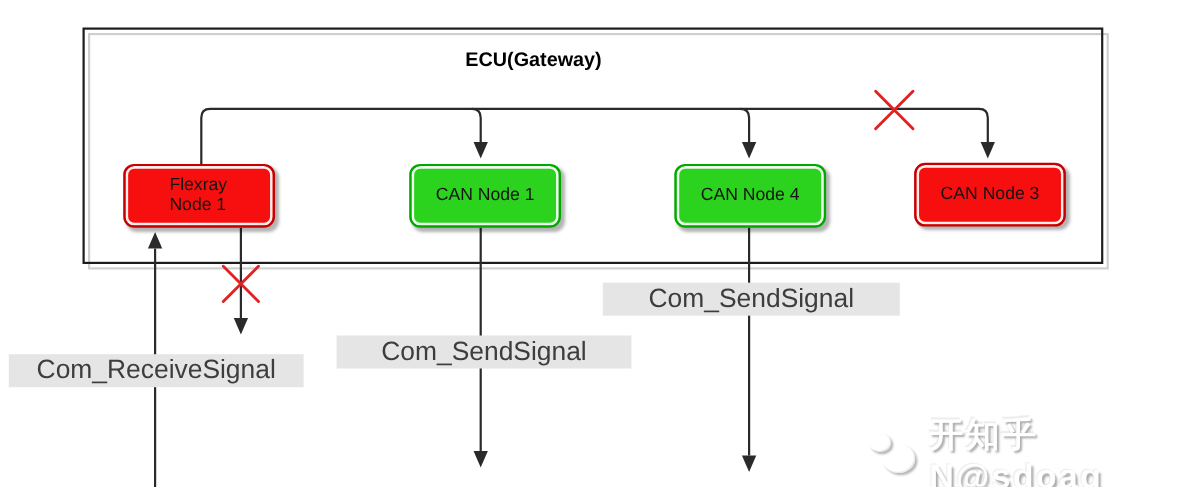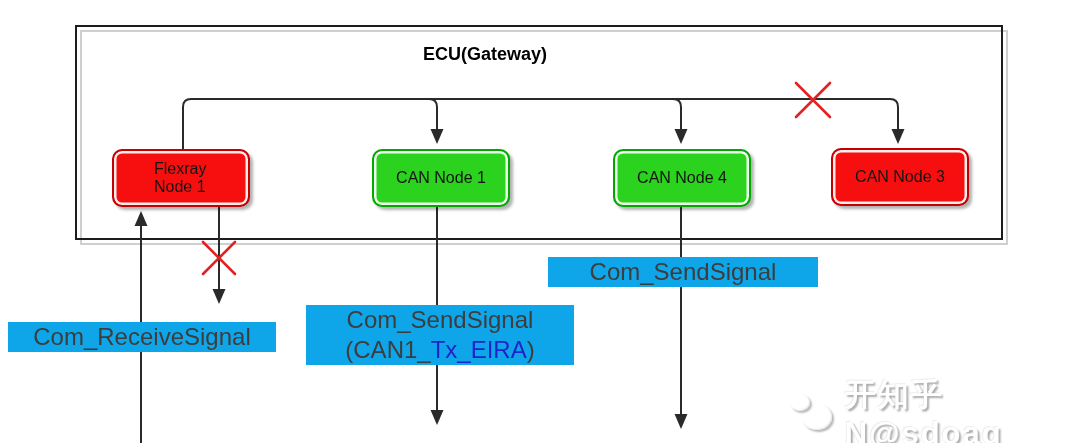--- a/index.html
+++ b/index.html
@@ -27,21 +27,21 @@
     box-shadow:3px 3px 3px rgba(0,0,0,0.30), inset 0 0 0 2.5px rgba(255,255,255,0.92);
     border:2px solid #888;box-sizing:border-box;}
   .node[data-state="error"]{background:var(--node-error-fill,#f70f0f);border-color:var(--node-error-border,#c40000);}
   .node[data-state="ok"]{background:var(--node-ok-fill,#2bd21e);border-color:var(--node-ok-border,#00a800);text-align:right;}
   .node-flexray{left:112px;top:149px;padding-left:40px;}
   .node-can1{left:372px;top:149px;}
   .node-can2{left:613px;top:149px;}
   .node-can3{left:831px;top:148px;align-items:center;}
 
   
-  .sig{position:absolute;z-index:5;background:#0ea5e9;text-align:center;
+  .sig{position:absolute;z-index:5;background:#e5e5e5;text-align:center;
     font-size:24px;line-height:30px;color:var(--signal-text,#3d3d3d);white-space:nowrap;}
   .sig .hl{color:var(--signal-highlight,#2222cc);}
   .sig1{left:8px;top:322px;width:268px;text-align:center;}
   .sig2{left:306px;top:305px;width:268px;}
   .sig3{left:548px;top:257px;width:270px;}
 
   
   .watermark{position:absolute;left:790px;top:374px;z-index:6;display:flex;align-items:center;gap:10px;}
   .wm-icon{position:relative;width:50px;height:42px;}
   .wm-bubble{position:absolute;background:#fff;border-radius:50%;
@@ -102,21 +102,20 @@
   </div>
   <div class="node node-can3" data-state="error">
     <span>CAN Node 3</span>
   </div>
 
   <div class="sig sig1">
     <div><span>Com_ReceiveSignal</span></div>
   </div>
   <div class="sig sig2">
     <div><span>Com_SendSignal</span></div>
-    <div><span>(CAN1_</span><span class="hl">Tx_EIRA</span><span>)</span></div>
   </div>
   <div class="sig sig3">
     <div><span>Com_SendSignal</span></div>
   </div>
 
   <div class="watermark">
     <div class="wm-icon">
       <div class="wm-bubble big"></div>
       <div class="wm-bubble small"></div>
     </div>

